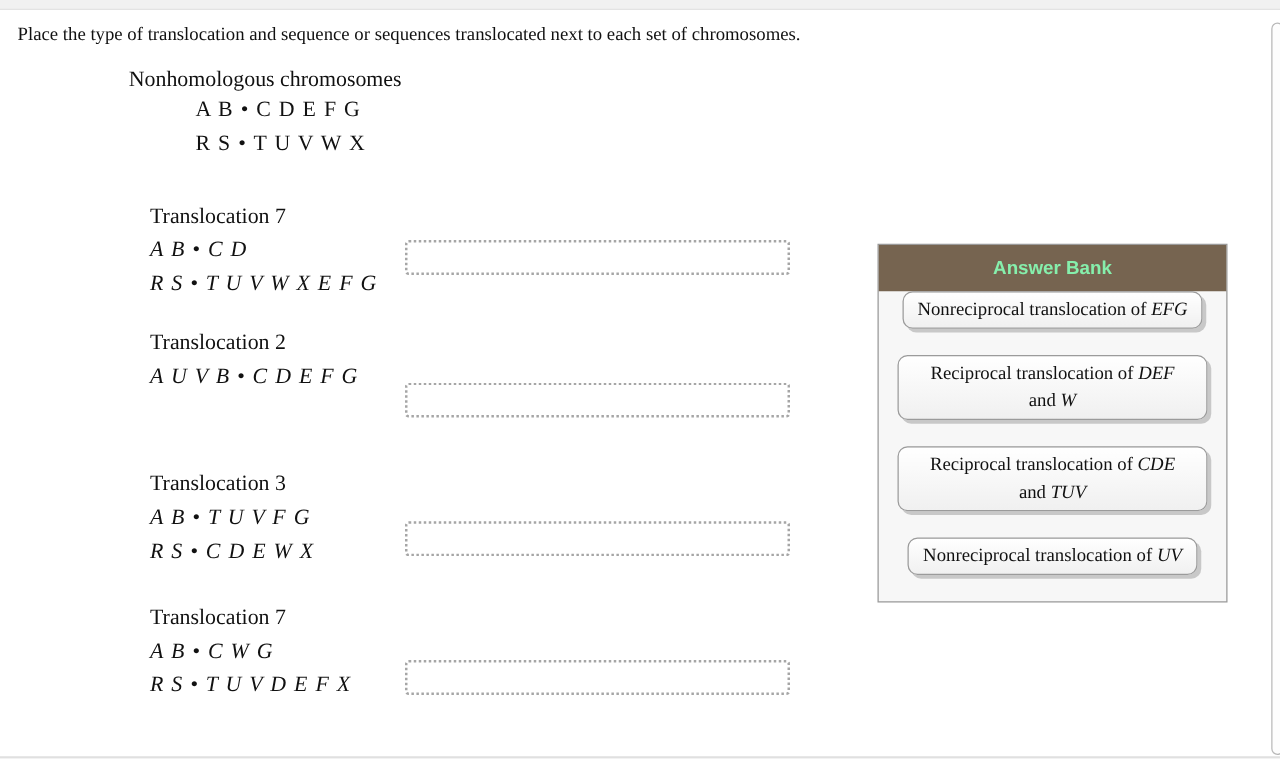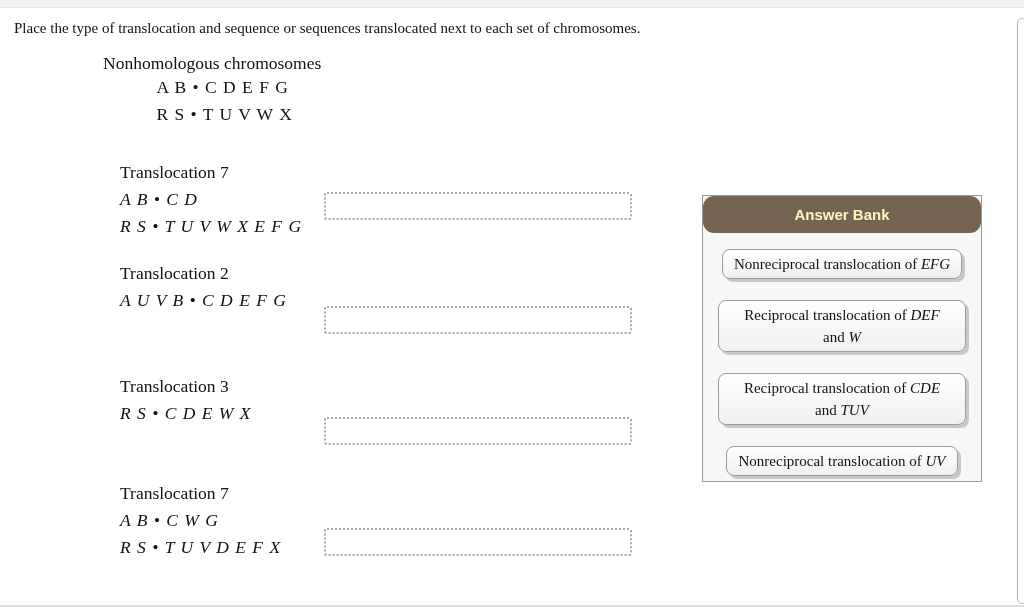--- a/index.html
+++ b/index.html
@@ -50,28 +50,28 @@
   .answer-bank {
     position: absolute; left: 702px; top: 195px;
     width: 280px; height: 287px;
     background: #f7f7f7;
     border: 1px solid #9a9a9a;
     box-sizing: border-box;
   }
   .ab-header {
     height: 37px;
     background: #766450;
-    color: #fef9c3;
+    color: #86efac;
     font-family: "Liberation Sans", "DejaVu Sans", sans-serif;
     font-weight: bold; font-size: 15px;
-    display: flex; align-items: center; justify-content: center; border-radius: 11px;
+    display: flex; align-items: center; justify-content: center;
   }
   .ab-items {
     display: flex; flex-direction: column; align-items: center;
-    padding-top: 16px; gap: 21px;
+    padding-top: 0; gap: 21px;
   }
   .ab-item {
     background: linear-gradient(#ffffff, #f0f0f0);
     border: 1px solid #9b9b9b;
     border-radius: 8px;
     box-shadow: 3px 3px 0 #c8c8c8;
     padding: 3px 11px;
     font-size: 15px; line-height: 22px;
     text-align: center;
     cursor: pointer;
@@ -118,20 +118,21 @@
   <div class="dropzone" style="top:192px"></div>
 
   <div class="tblock" style="top:260px">
     <div class="theading">Translocation 2</div>
     <div class="tseq">A U V B • C D E F G</div>
   </div>
   <div class="dropzone" style="top:306px"></div>
 
   <div class="tblock" style="top:373px">
     <div class="theading">Translocation 3</div>
+    <div class="tseq">A B • T U V F G</div>
     <div class="tseq">R S • C D E W X</div>
   </div>
   <div class="dropzone" style="top:417px"></div>
 
   <div class="tblock" style="top:480px">
     <div class="theading">Translocation 7</div>
     <div class="tseq">A B • C W G</div>
     <div class="tseq">R S • T U V D E F X</div>
   </div>
   <div class="dropzone" style="top:528px"></div>

